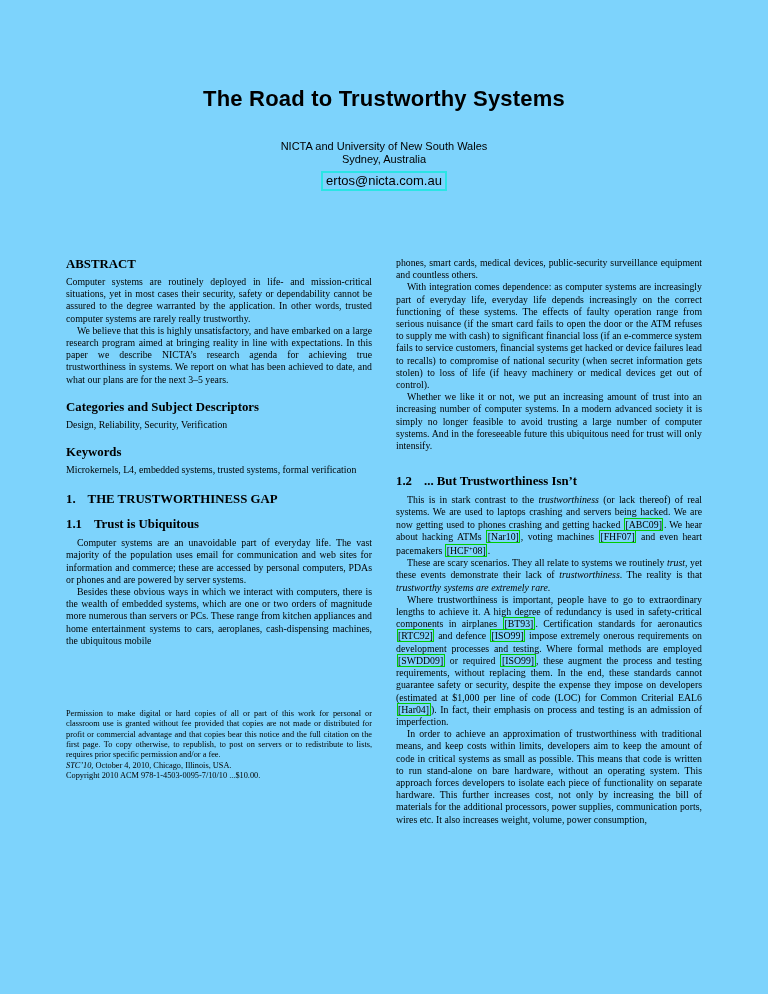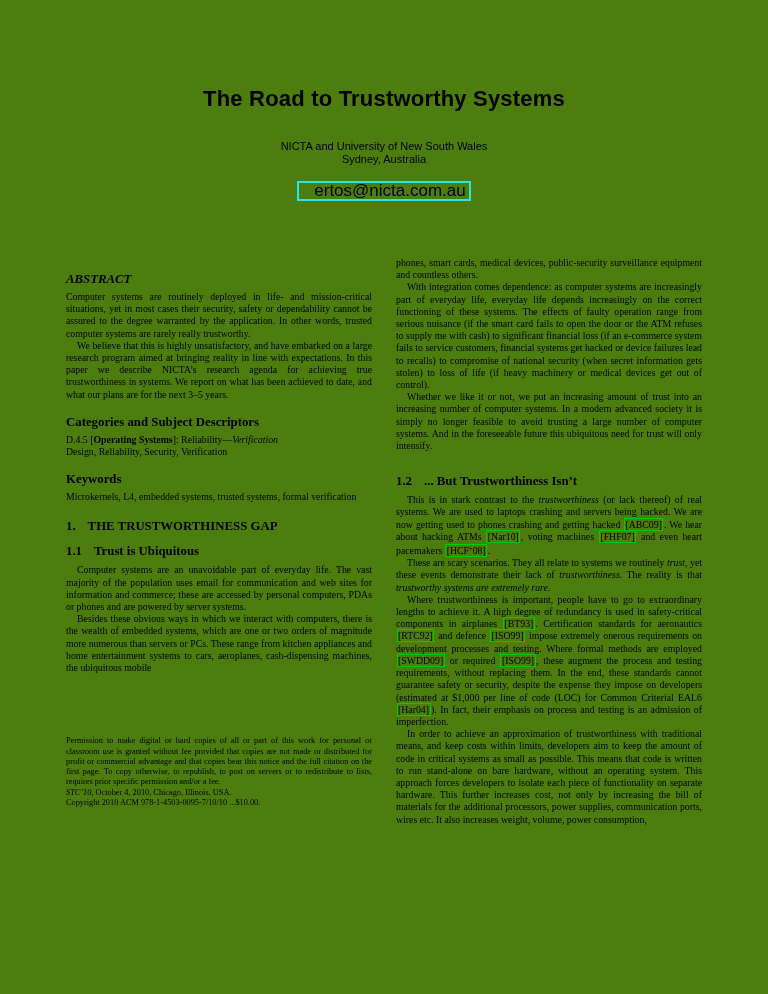--- a/index.html
+++ b/index.html
@@ -1,41 +1,41 @@
 <!DOCTYPE html>
 <html style="--email_box: #2ae5e5; --citation_box: #00cc00;"><head>
 <meta charset="utf-8">
 <style>
   * { margin:0; padding:0; box-sizing:border-box; }
   html, body { background:#ffffff; }
   .page {
-    position:relative; width:768px; height:994px; background:#4d7c0f;
+    position:relative; width:768px; height:994px; background:#7dd3fc;
     overflow:hidden; font-family:"Liberation Serif", serif; color:#000;
   }
   
   .header { position:absolute; top:86px; left:0; width:768px; text-align:center; }
   .title { font-family:"Liberation Sans", sans-serif; font-weight:700; font-size:22px; letter-spacing:0.2px; }
   .authors { margin-top:28px; font-family:"Liberation Sans", sans-serif; }
   .author-line { font-size:13px; line-height:15.5px; }
   .affiliation-line { font-size:11px; line-height:12.5px; }
   .email-box {
-    display:inline-block; margin-top:16px; padding:0 3px 1px 15px;
-    font-size:17px; line-height:15px;
+    display:inline-block; margin-top:6px; padding:0 3px 1px 3px;
+    font-size:13px; line-height:15px;
     border:2px solid var(--email_box, #2ae5e5);
   }
   
   .columns { position:absolute; top:257px; left:66px; width:636px; display:flex; gap:24px; }
   .col { width:306px; }
   p.body {
     font-size:9.8px; line-height:12.2px; text-align:justify;
     text-indent:11px;
   }
   p.body.noindent { text-indent:0; }
   h2.h-big { font-size:12.8px; font-weight:700; margin:14px 0 4px 0; font-family:"Liberation Serif", serif; }
-  h2.h-big.first { margin-top:15px;font-style:italic; }
+  h2.h-big.first { margin-top:0; }
   h2.h-sec { font-size:12.8px; font-weight:700; margin:16px 0 5px 0; }
   h2.h-sec.sub { margin-top:10px; }
   h2.h-sec.sec12 { margin-top:22px; }
   .secnum { display:inline-block; margin-right:12px; }
   
   .seg-i { font-style:italic; }
   .seg-b { font-weight:700; }
   .seg-sup { font-size:6.5px; vertical-align:3px; }
   .seg-cite {
     border:1px solid var(--citation_box, #00cc00);
@@ -63,21 +63,20 @@
   </div>
 
   <div class="columns">
 
     <div class="col">
       <h2 class="h-big first">ABSTRACT</h2>
       <p class="body noindent">Computer systems are routinely deployed in life- and mission-critical situations, yet in most cases their security, safety or dependability cannot be assured to the degree warranted by the application. In other words, trusted computer systems are rarely really trustworthy.</p>
       <p class="body">We believe that this is highly unsatisfactory, and have embarked on a large research program aimed at bringing reality in line with expectations. In this paper we describe NICTA’s research agenda for achieving true trustworthiness in systems. We report on what has been achieved to date, and what our plans are for the next 3–5 years.</p>
 
       <h2 class="h-big">Categories and Subject Descriptors</h2>
-      <p class="body noindent">D.4.5 [<span class="seg-b">Operating Systems</span>]: Reliability—<span class="seg-i">Verification</span></p>
 
       <p class="body noindent">Design, Reliability, Security, Verification</p>
 
       <h2 class="h-big">Keywords</h2>
       <p class="body noindent">Microkernels, L4, embedded systems, trusted systems, formal verification</p>
 
       <h2 class="h-sec">
         <span class="secnum">1.</span><span>THE TRUSTWORTHINESS GAP</span>
       </h2>
       <h2 class="h-sec sub">

